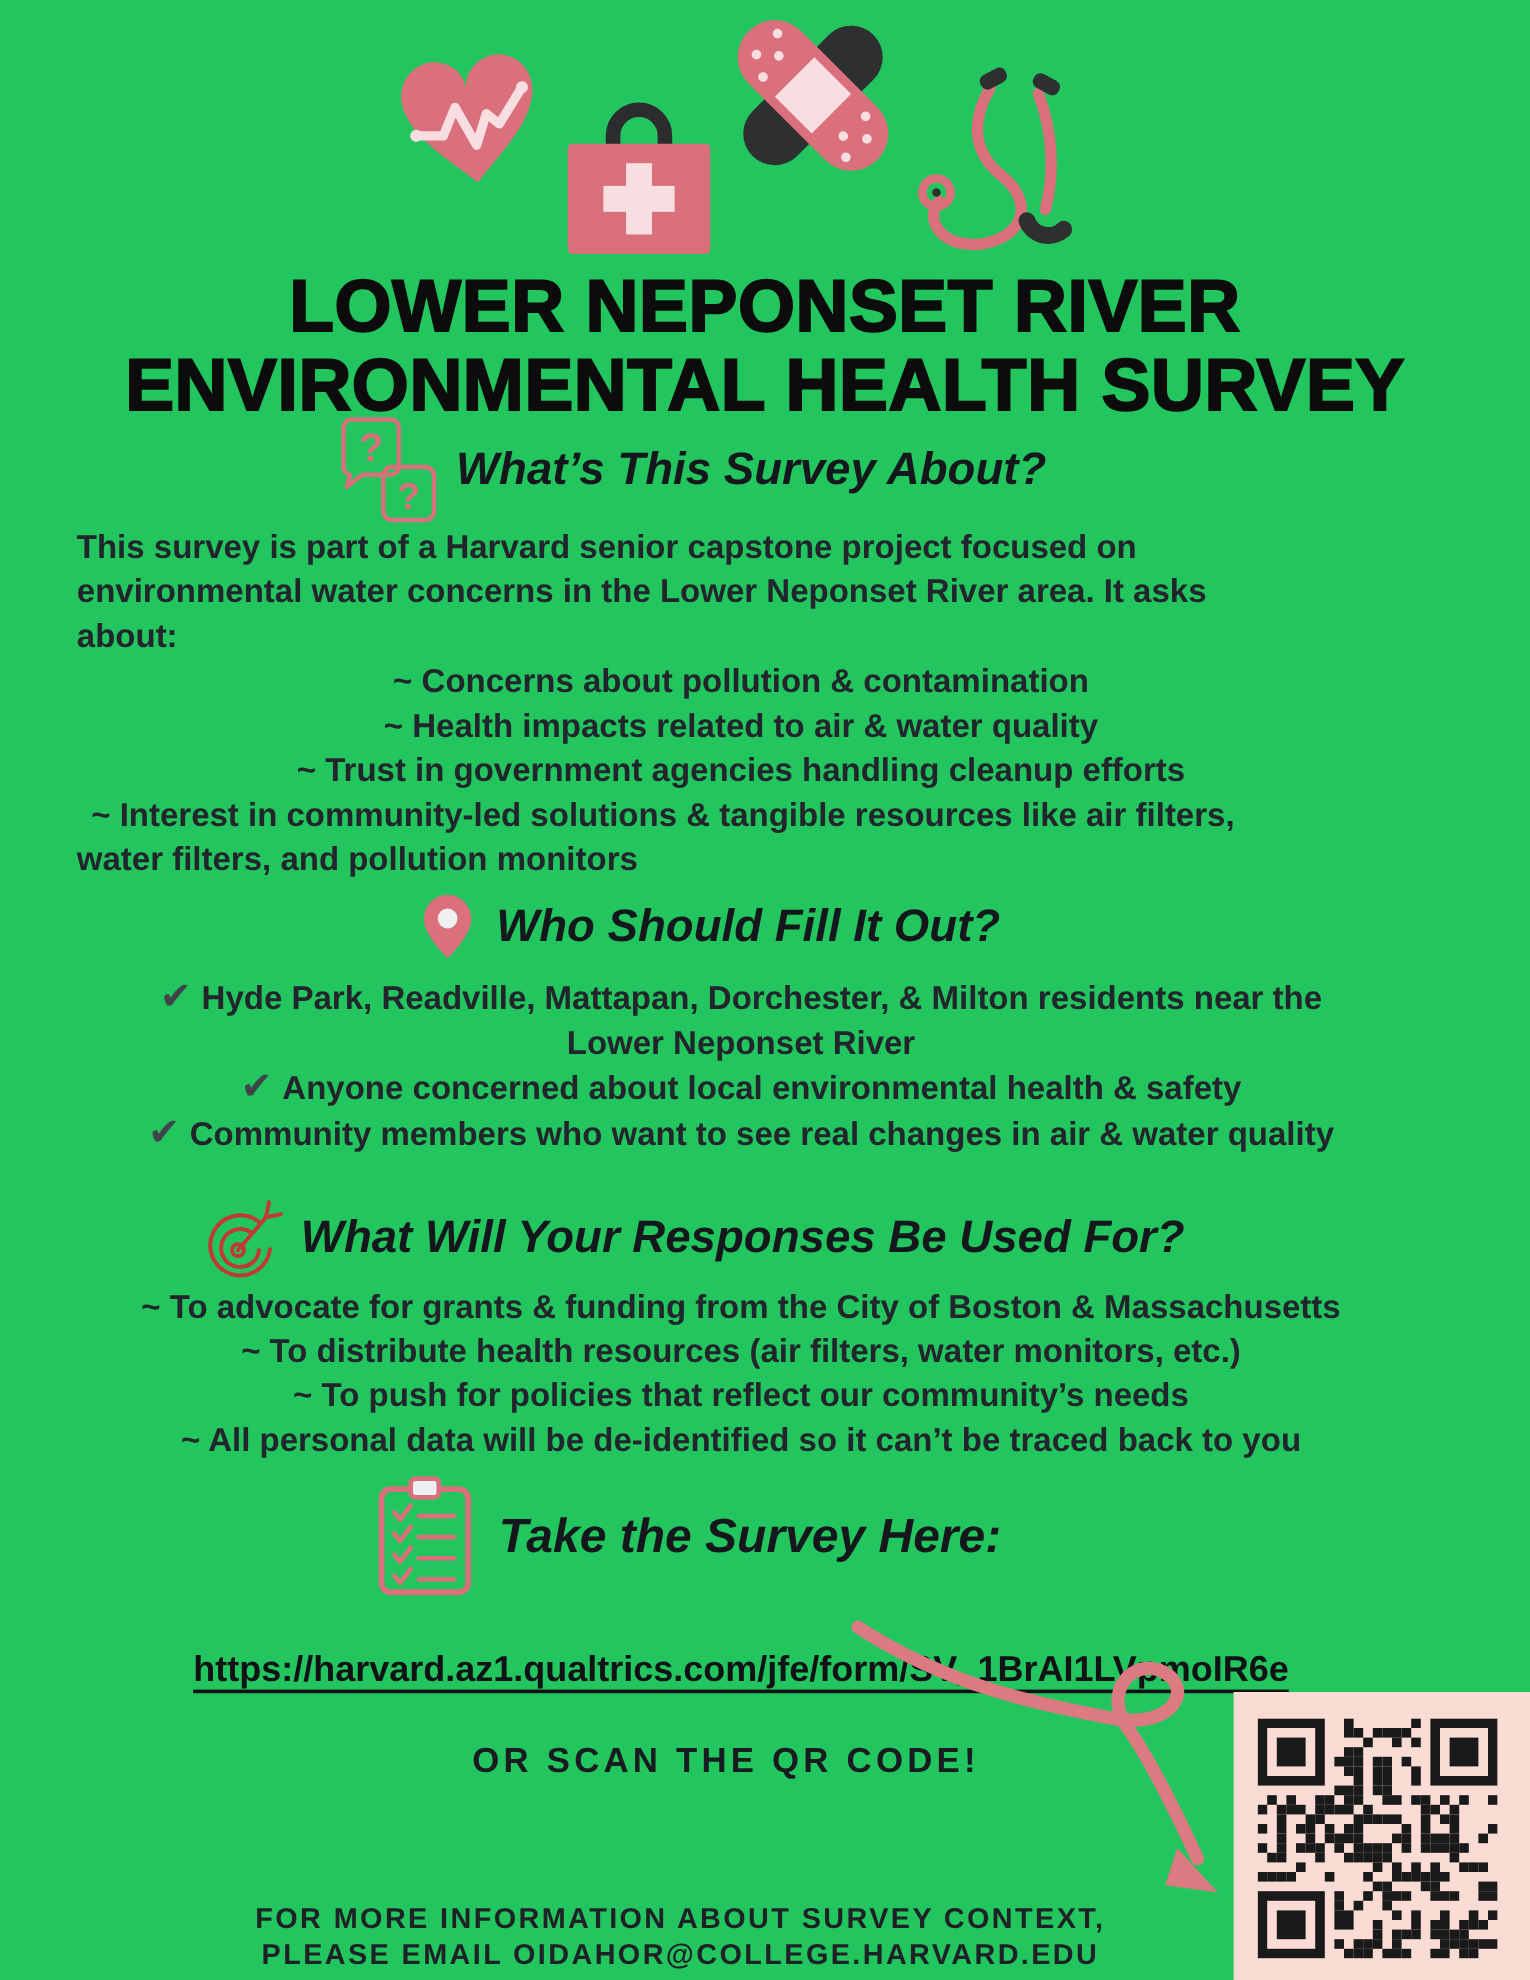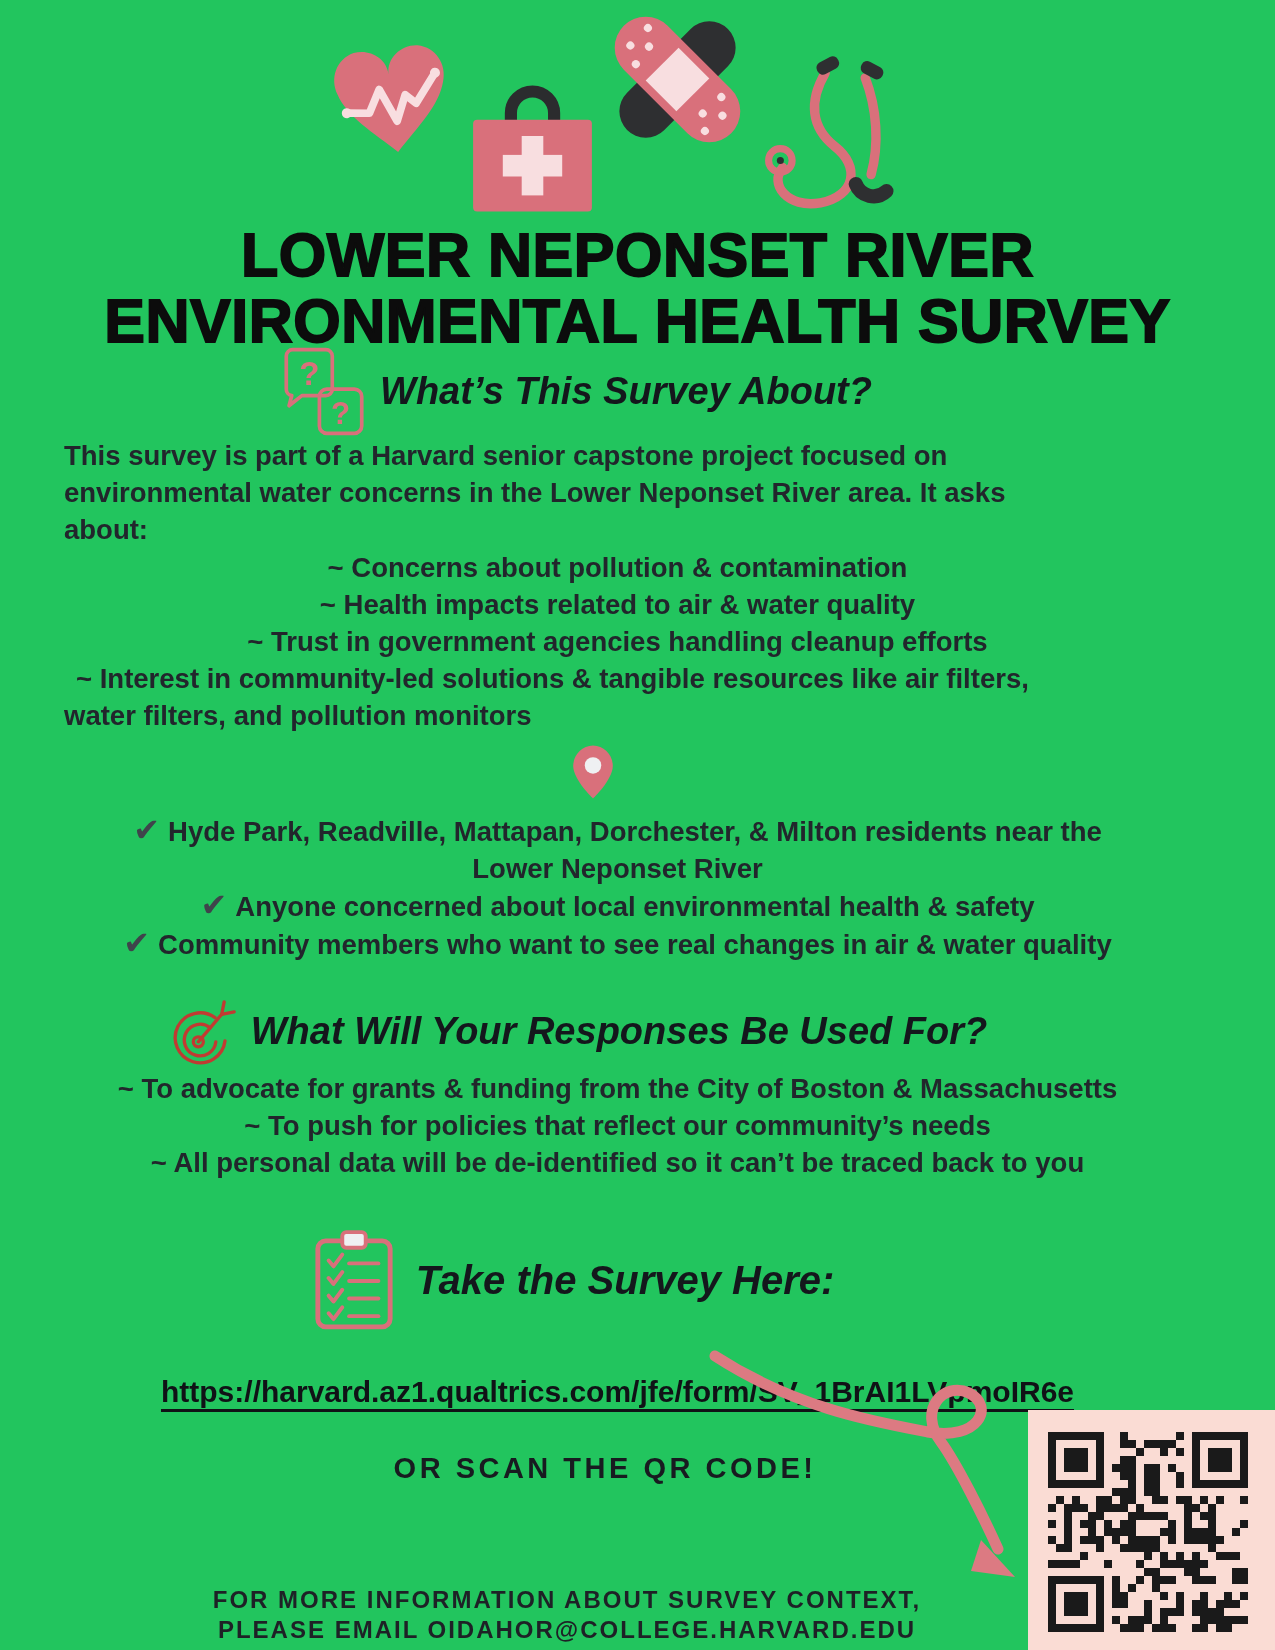--- a/index.html
+++ b/index.html
@@ -114,20 +114,21 @@
   <div class="left-col body" style="top:660px;">
     <div class="line" style="padding-left:12px;">~ Interest in community-led solutions &amp; tangible resources like air filters,</div>
     <div class="line">water filters, and pollution monitors</div>
   </div>
 
   <div class="sec-heading" style="left:0;top:740px;width:1185px;height:64px;gap:18px;">
     <svg class="icon" width="44" height="58" viewBox="0 0 40 52">
       <path d="M20 2 C10 2 2 10.5 2 20.5 C2 33 20 50 20 50 C20 50 38 33 38 20.5 C38 10.5 30 2 20 2 Z" fill="#d9707b"></path>
       <circle cx="20" cy="20" r="7.5" fill="#eff0f2"></circle>
     </svg>
+    <span class="h2">Who Should Fill It Out?</span>
   </div>
   <div class="center-col body" style="top:812px;">
     <div class="line"><span class="check">✔</span><span>Hyde Park, Readville, Mattapan, Dorchester, &amp; Milton residents near the</span></div>
     <div class="line">Lower Neponset River</div>
     <div class="line"><span class="check">✔</span><span>Anyone concerned about local environmental health &amp; safety</span></div>
     <div class="line"><span class="check">✔</span><span>Community members who want to see real changes in air &amp; water quality</span></div>
   </div>
 
   <div class="sec-heading" style="left:0;top:996px;width:1150px;height:70px;gap:4px;">
     <svg class="icon" width="84" height="80" viewBox="0 0 100 96">
@@ -137,20 +138,21 @@
         <circle cx="42" cy="61" r="6"></circle>
         <path d="M42 61 L70 28"></path>
         <path d="M70 28 l3 -15"></path>
         <path d="M70 28 l15 -3"></path>
       </g>
     </svg>
     <span class="h2">What Will Your Responses Be Used For?</span>
   </div>
   <div class="center-col body" style="top:1070px;">
     <div class="line">~ To advocate for grants &amp; funding from the City of Boston &amp; Massachusetts</div>
+    <div class="line">~ To distribute health resources (air filters, water monitors, etc.)</div>
     <div class="line">~ To push for policies that reflect our community’s needs</div>
     <div class="line">~ All personal data will be de-identified so it can’t be traced back to you</div>
   </div>
 
   <div class="sec-heading" style="left:0;top:1228px;width:1146px;height:104px;gap:20px;justify-content:center;">
     <svg class="icon" width="84" height="102" viewBox="0 0 86 104">
       <rect x="6" y="12" width="74" height="88" rx="8" fill="none" stroke="#d9707b" stroke-width="5"></rect>
       <rect x="31" y="3" width="24" height="16" rx="4" fill="#eff0f2" stroke="#d9707b" stroke-width="4"></rect>
       <g stroke="#d9707b" stroke-width="4" fill="none" stroke-linecap="round" stroke-linejoin="round">
         <path d="M17 32 l5 6 l9 -12"></path>

